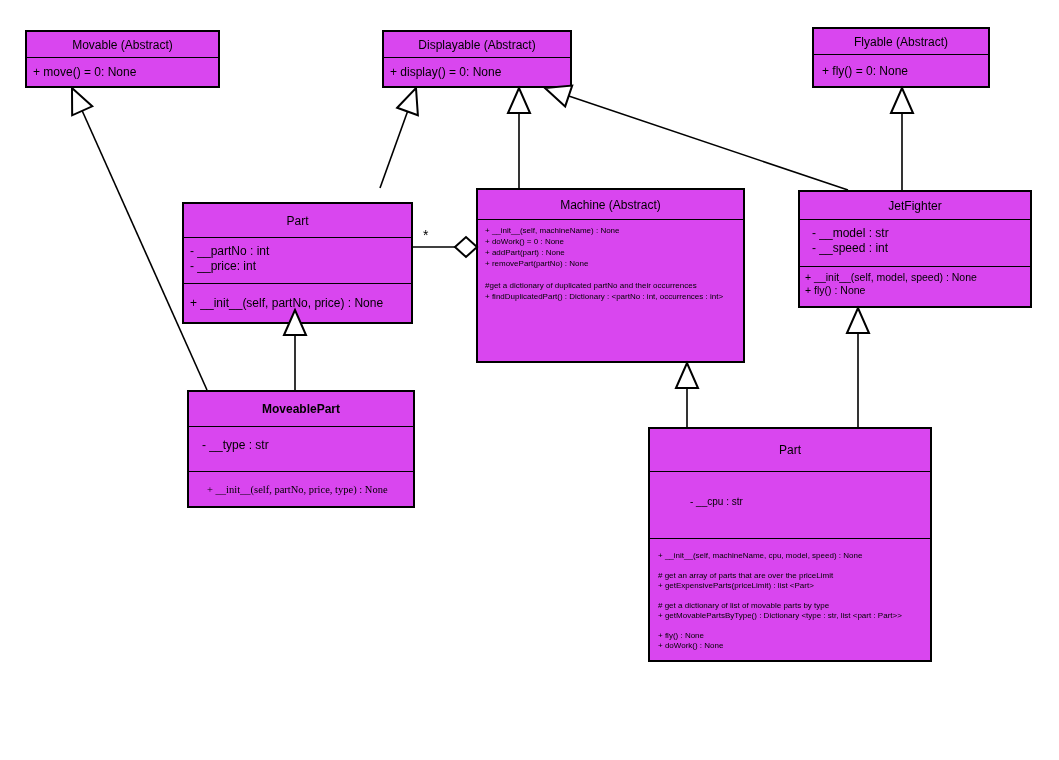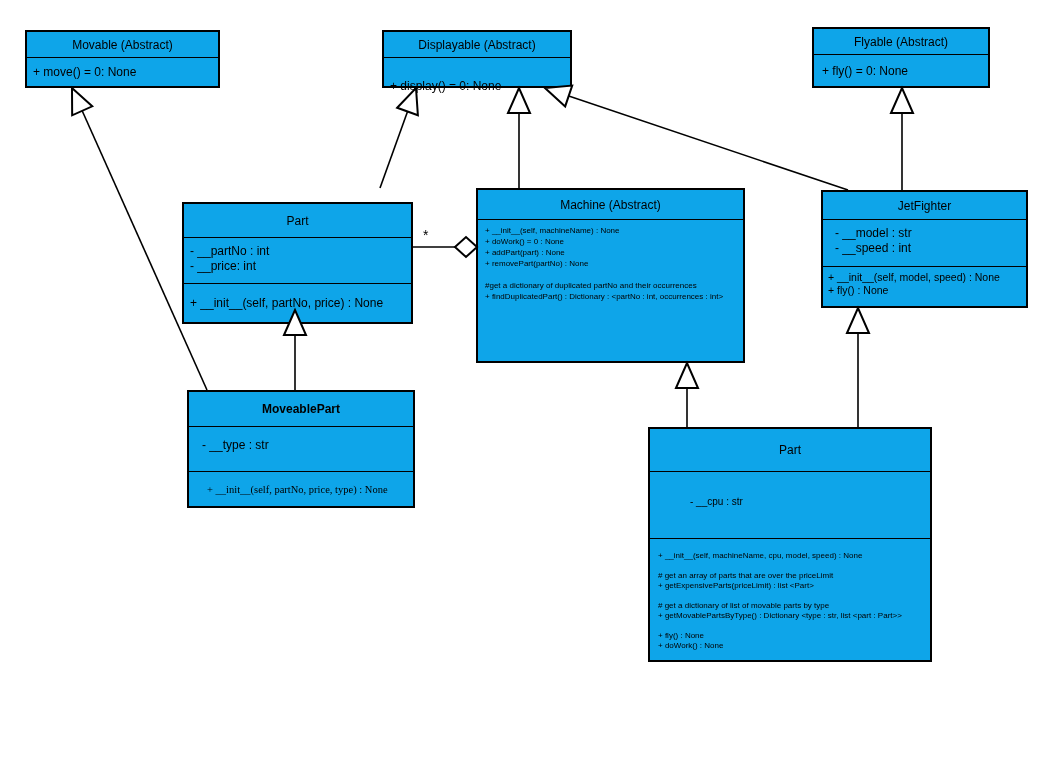--- a/index.html
+++ b/index.html
@@ -1,59 +1,59 @@
 <!DOCTYPE html>
 <html><head>
 <meta charset="utf-8">
 <style>
   html,body{margin:0;padding:0;background:#fff;}
   .canvas{
     position:relative;width:1059px;height:760px;background:#ffffff;
     font-family:"Liberation Sans",sans-serif;color:#000;overflow:hidden;
   }
   .connectors{position:absolute;left:0;top:0;width:1059px;height:760px;pointer-events:none;}
-  .uml-box{position:absolute;background:#0ea5e9;border:2px solid #000;box-sizing:border-box;}
+  .uml-box{position:absolute;background:#d946ef;border:2px solid #000;box-sizing:border-box;}
   .uml-title{
     display:flex;align-items:center;justify-content:center;
     border-bottom:1.6px solid #000;font-size:12px;box-sizing:border-box;
     white-space:pre;
   }
   .uml-attrs{border-bottom:1.6px solid #000;white-space:pre-wrap;box-sizing:border-box;}
   .uml-methods{white-space:pre-wrap;box-sizing:border-box;}
   .flexline{display:flex;align-items:center;white-space:pre;}
 
   
   #box-movable{left:25px;top:30px;width:195px;height:58px;}
   #box-movable .uml-title{height:26px;}
   #box-movable .uml-methods{height:28px;font-size:12px;padding-left:6px;}
 
   
   #box-displayable{left:382px;top:30px;width:190px;height:58px;}
   #box-displayable .uml-title{height:26px;}
-  #box-displayable .uml-methods{height:28px;font-size:12px;padding-left:6px;margin-top:14px;}
+  #box-displayable .uml-methods{height:28px;font-size:12px;padding-left:6px;}
 
   
   #box-flyable{left:812px;top:27px;width:178px;height:61px;}
   #box-flyable .uml-title{height:26px;}
   #box-flyable .uml-methods{height:31px;font-size:12px;padding-left:8px;}
 
   
   #box-part{left:182px;top:188px;width:231px;height:122px;margin-top:14px;}
   #box-part .uml-title{height:34px;}
   #box-part .uml-attrs{height:46px;font-size:12px;line-height:15px;padding:6px 0 0 6px;}
   #box-part .uml-methods{height:38px;font-size:12px;padding-left:6px;}
 
   
   #box-machine{left:476px;top:188px;width:269px;height:175px;}
   #box-machine .uml-title{height:30px;}
   #box-machine .uml-attrs{height:47px;font-size:10.5px;line-height:13px;padding:6px 0 0 7px;}
   #box-machine .uml-methods{height:94px;font-size:8px;line-height:11px;padding:5px 0 0 7px;}
 
   
-  #box-jetfighter{left:798px;top:190px;width:207px;height:118px;margin-left:23px;}
+  #box-jetfighter{left:798px;top:190px;width:234px;height:118px;}
   #box-jetfighter .uml-title{height:28px;}
   #box-jetfighter .uml-attrs{height:47px;font-size:12px;line-height:15px;padding:6px 0 0 12px;}
   #box-jetfighter .uml-methods{height:39px;font-size:10.5px;line-height:13px;padding:4px 0 0 5px;}
 
   
   #box-moveablepart{left:187px;top:390px;width:228px;height:118px;}
   #box-moveablepart .uml-title{height:35px;font-weight:bold;}
   #box-moveablepart .uml-attrs{height:45px;font-size:12px;padding:11px 4px 0 13px;}
   #box-moveablepart .uml-methods{height:34px;font-size:10.5px;padding-left:18px;font-family:Liberation Serif, serif;}
 

